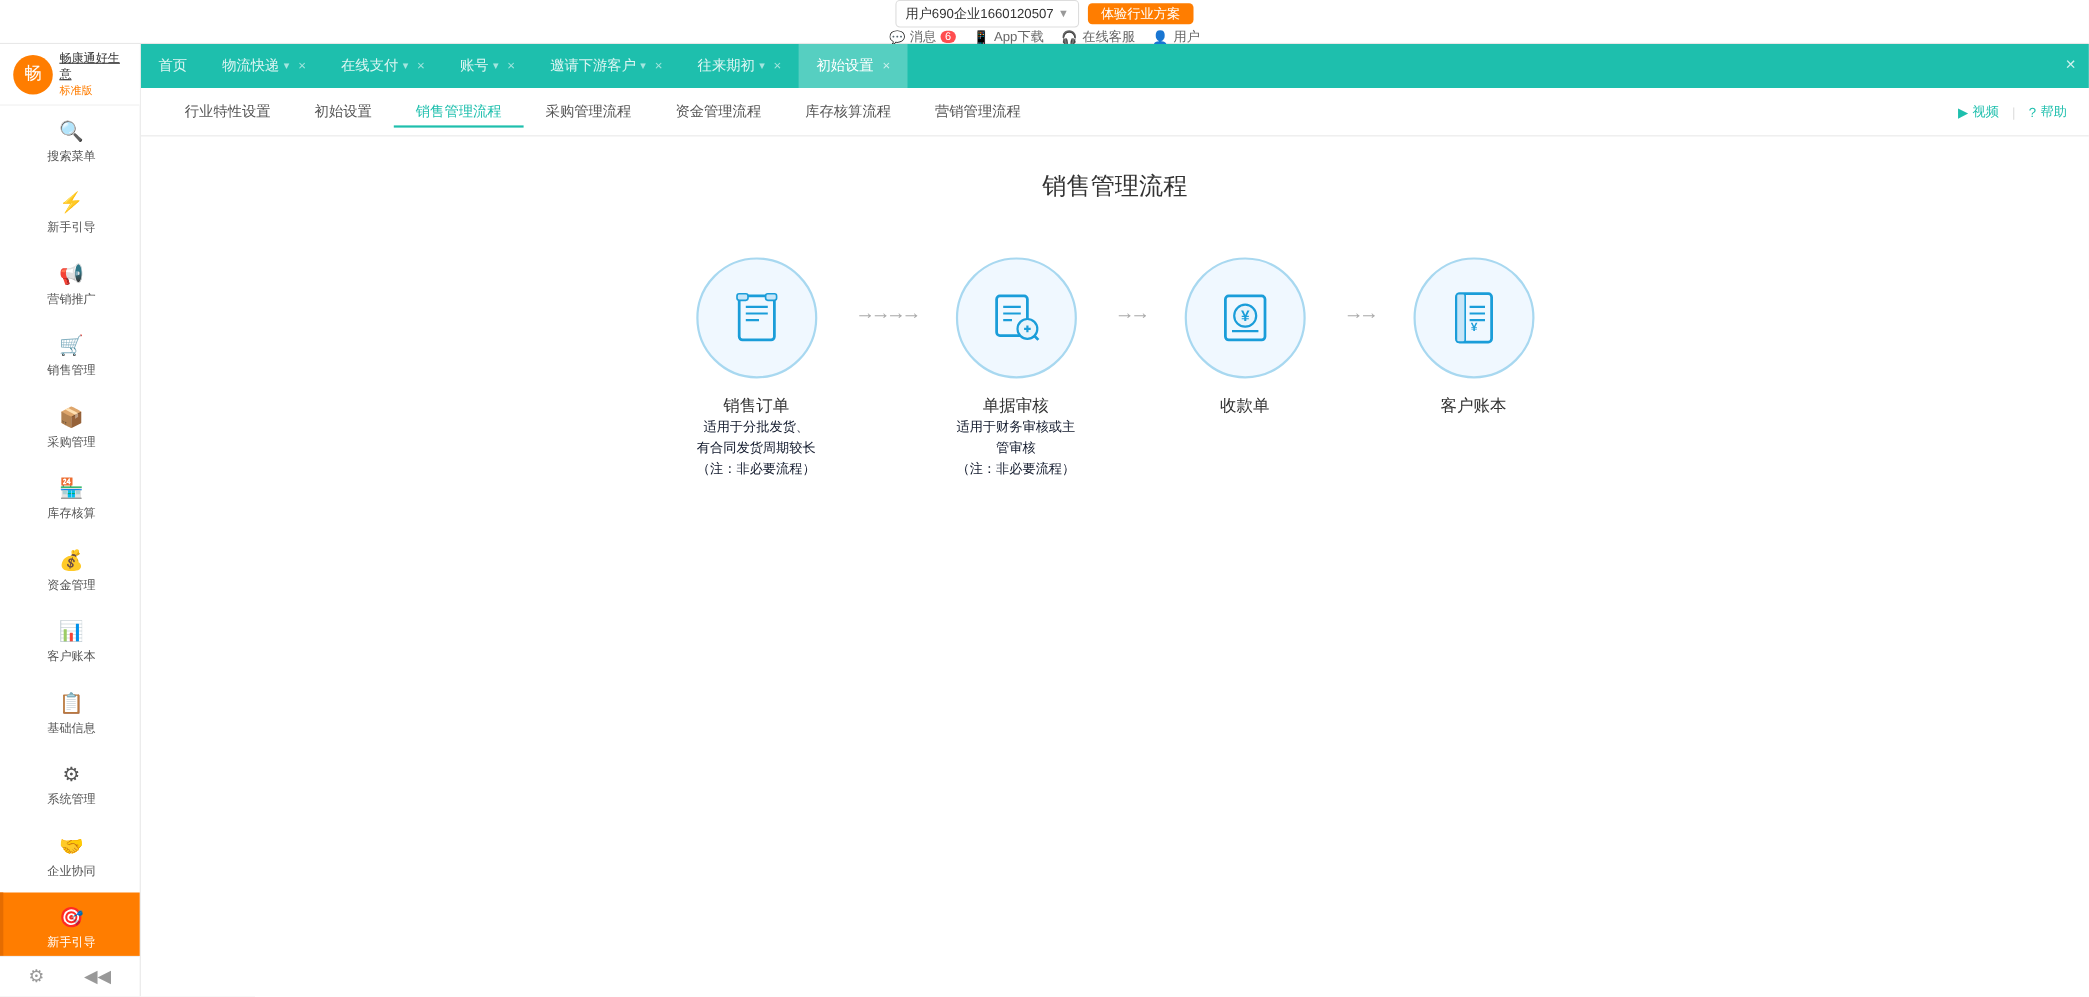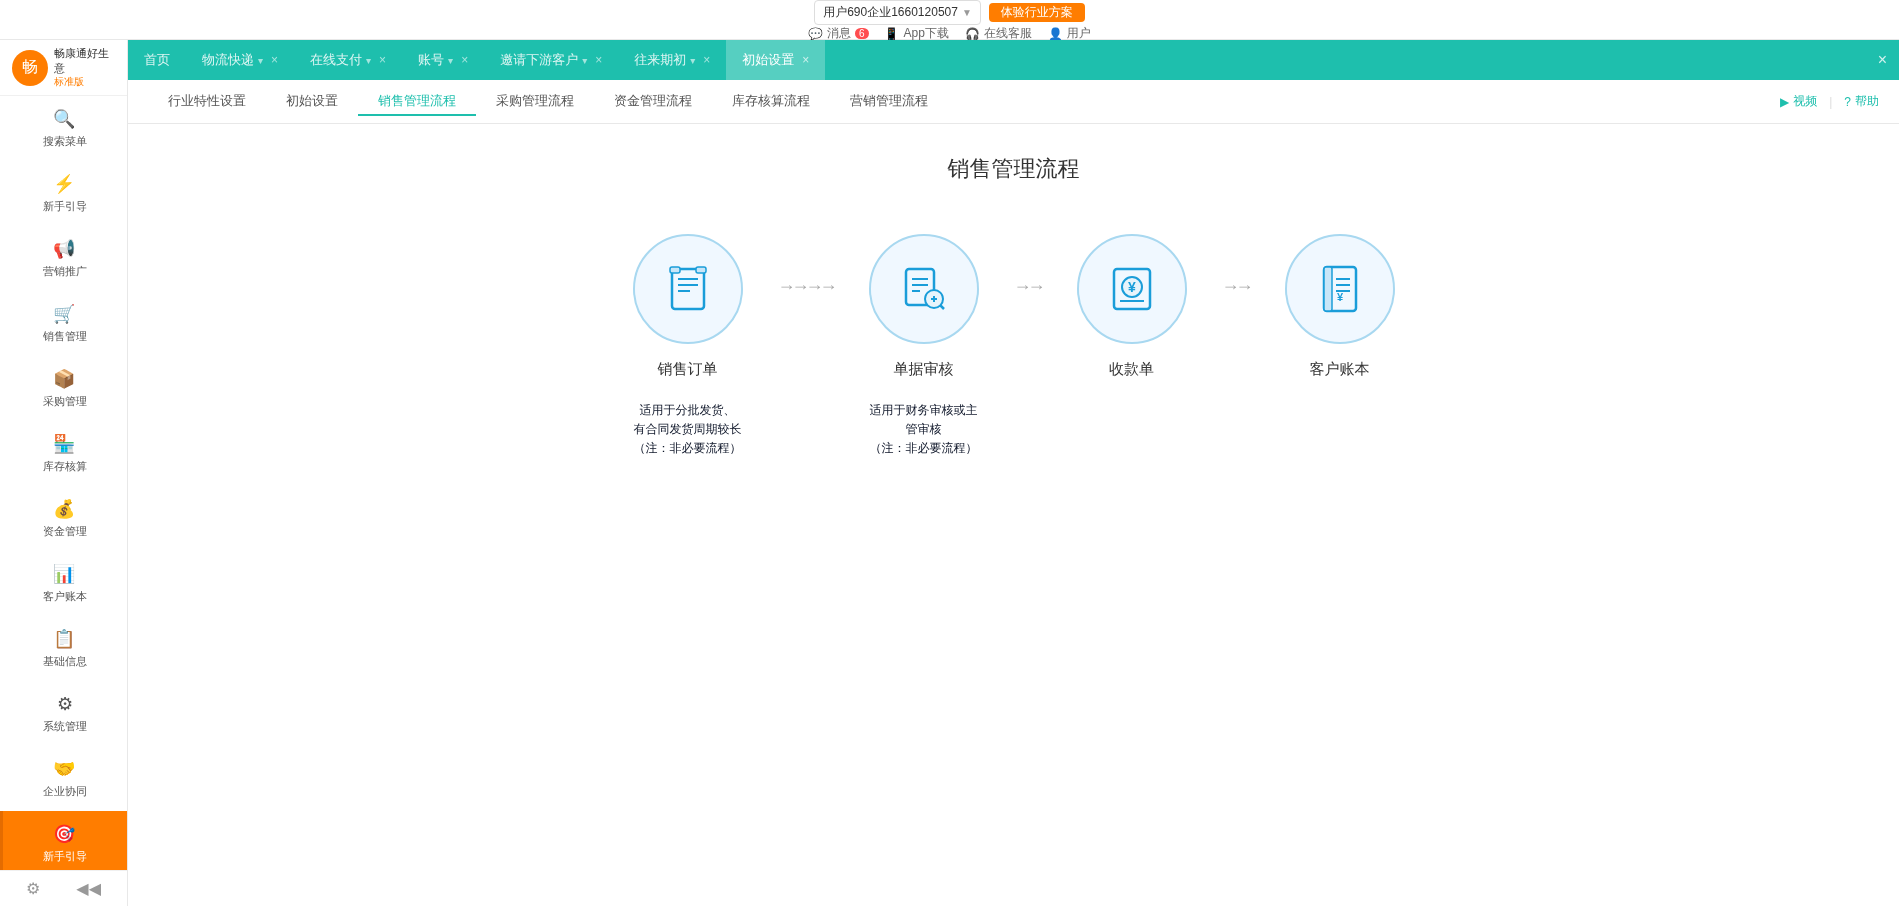--- a/index.html
+++ b/index.html
@@ -15,21 +15,21 @@
     .top-bar-right .item { display: flex; align-items: center; gap: 4px; cursor: pointer; }
     .badge { background: #ff4d4f; color: #fff; border-radius: 8px; font-size: 10px; padding: 0 4px; }
 
     
     .main-layout { display: flex; flex: 1; overflow: hidden; }
 
     
     .sidebar { width: 128px; background: #fff; border-right: 1px solid #e8e8e8; display: flex; flex-direction: column; flex-shrink: 0; }
     .sidebar-logo { height: 56px; display: flex; align-items: center; padding: 0 12px; background: #fff; border-bottom: 1px solid #f0f0f0; }
     .logo-icon { width: 36px; height: 36px; background: #ff7d00; border-radius: 50%; display: flex; align-items: center; justify-content: center; color: #fff; font-size: 16px; margin-right: 6px; flex-shrink: 0; }
-    .logo-text { font-size: 11px; color: #333; line-height: 1.3; }
+    .logo-text { font-size: 11px; color: #333; line-height: 1.3; text-decoration: underline; }
     .logo-sub { font-size: 10px; color: #ff7d00; }
     .sidebar-items { flex: 1; overflow-y: auto; }
     .sidebar-item { display: flex; flex-direction: column; align-items: center; padding: 12px 4px; cursor: pointer; color: #555; font-size: 11px; gap: 4px; border-left: 3px solid transparent; }
     .sidebar-item.active { background: #ff7d00; color: #fff; border-left-color: #e56c00; }
     .sidebar-item .s-icon { font-size: 18px; }
     .sidebar-bottom { border-top: 1px solid #f0f0f0; display: flex; align-items: center; justify-content: space-around; padding: 8px; }
     .sidebar-bottom .btn { background: none; border: none; cursor: pointer; color: #999; font-size: 16px; }
 
     
     .content-area { flex: 1; display: flex; flex-direction: column; overflow: hidden; }
@@ -55,21 +55,21 @@
     .divider-v { color: #ddd; }
 
     
     .flow-section { padding: 30px 40px; }
     .flow-title { text-align: center; font-size: 22px; color: #333; margin-bottom: 50px; font-weight: 400; }
 
     .flow-diagram { display: flex; align-items: flex-start; justify-content: center; gap: 0; }
     .flow-step { display: flex; flex-direction: column; align-items: center; width: 180px; }
     .flow-circle { width: 110px; height: 110px; border-radius: 50%; border: 2px solid #a8d8f0; background: #f0f8ff; display: flex; align-items: center; justify-content: center; margin-bottom: 16px; }
     .flow-circle svg { width: 52px; height: 52px; }
-    .flow-step-name { font-size: 15px; color: #333; margin-bottom: 22px; font-weight: 500; }
+    .flow-step-name { font-size: 15px; color: #333; margin-bottom: 0; font-weight: 500; }
     .flow-step-desc { font-size: 12px; color: #0f172a; text-align: center; line-height: 1.6; }
 
     .flow-arrow { display: flex; align-items: center; padding-top: 40px; color: #aaa; font-size: 18px; letter-spacing: -4px; }
   </style>
 </head>
 <body>
 
 <div class="top-bar">
   <div class="top-bar-left">
     <div class="user-selector">

